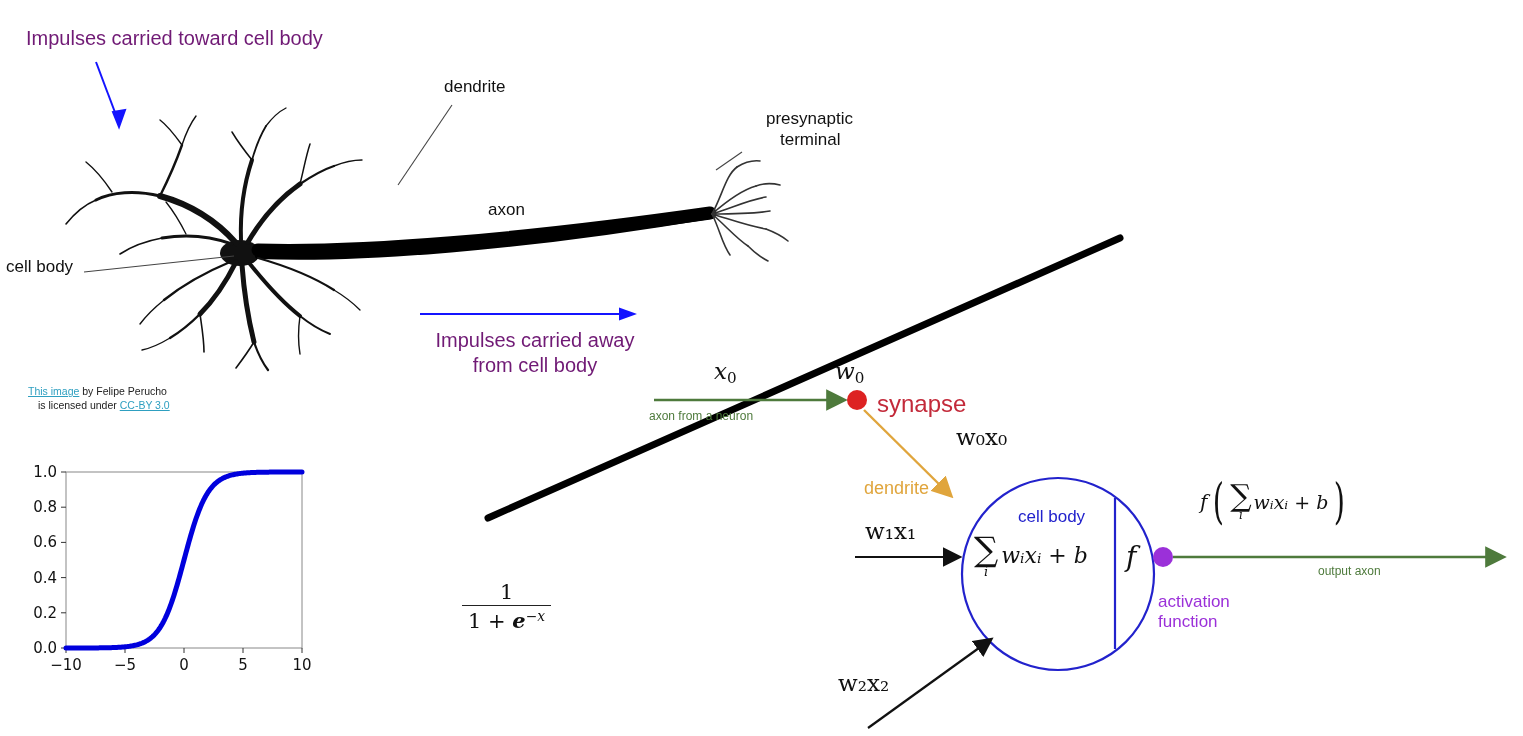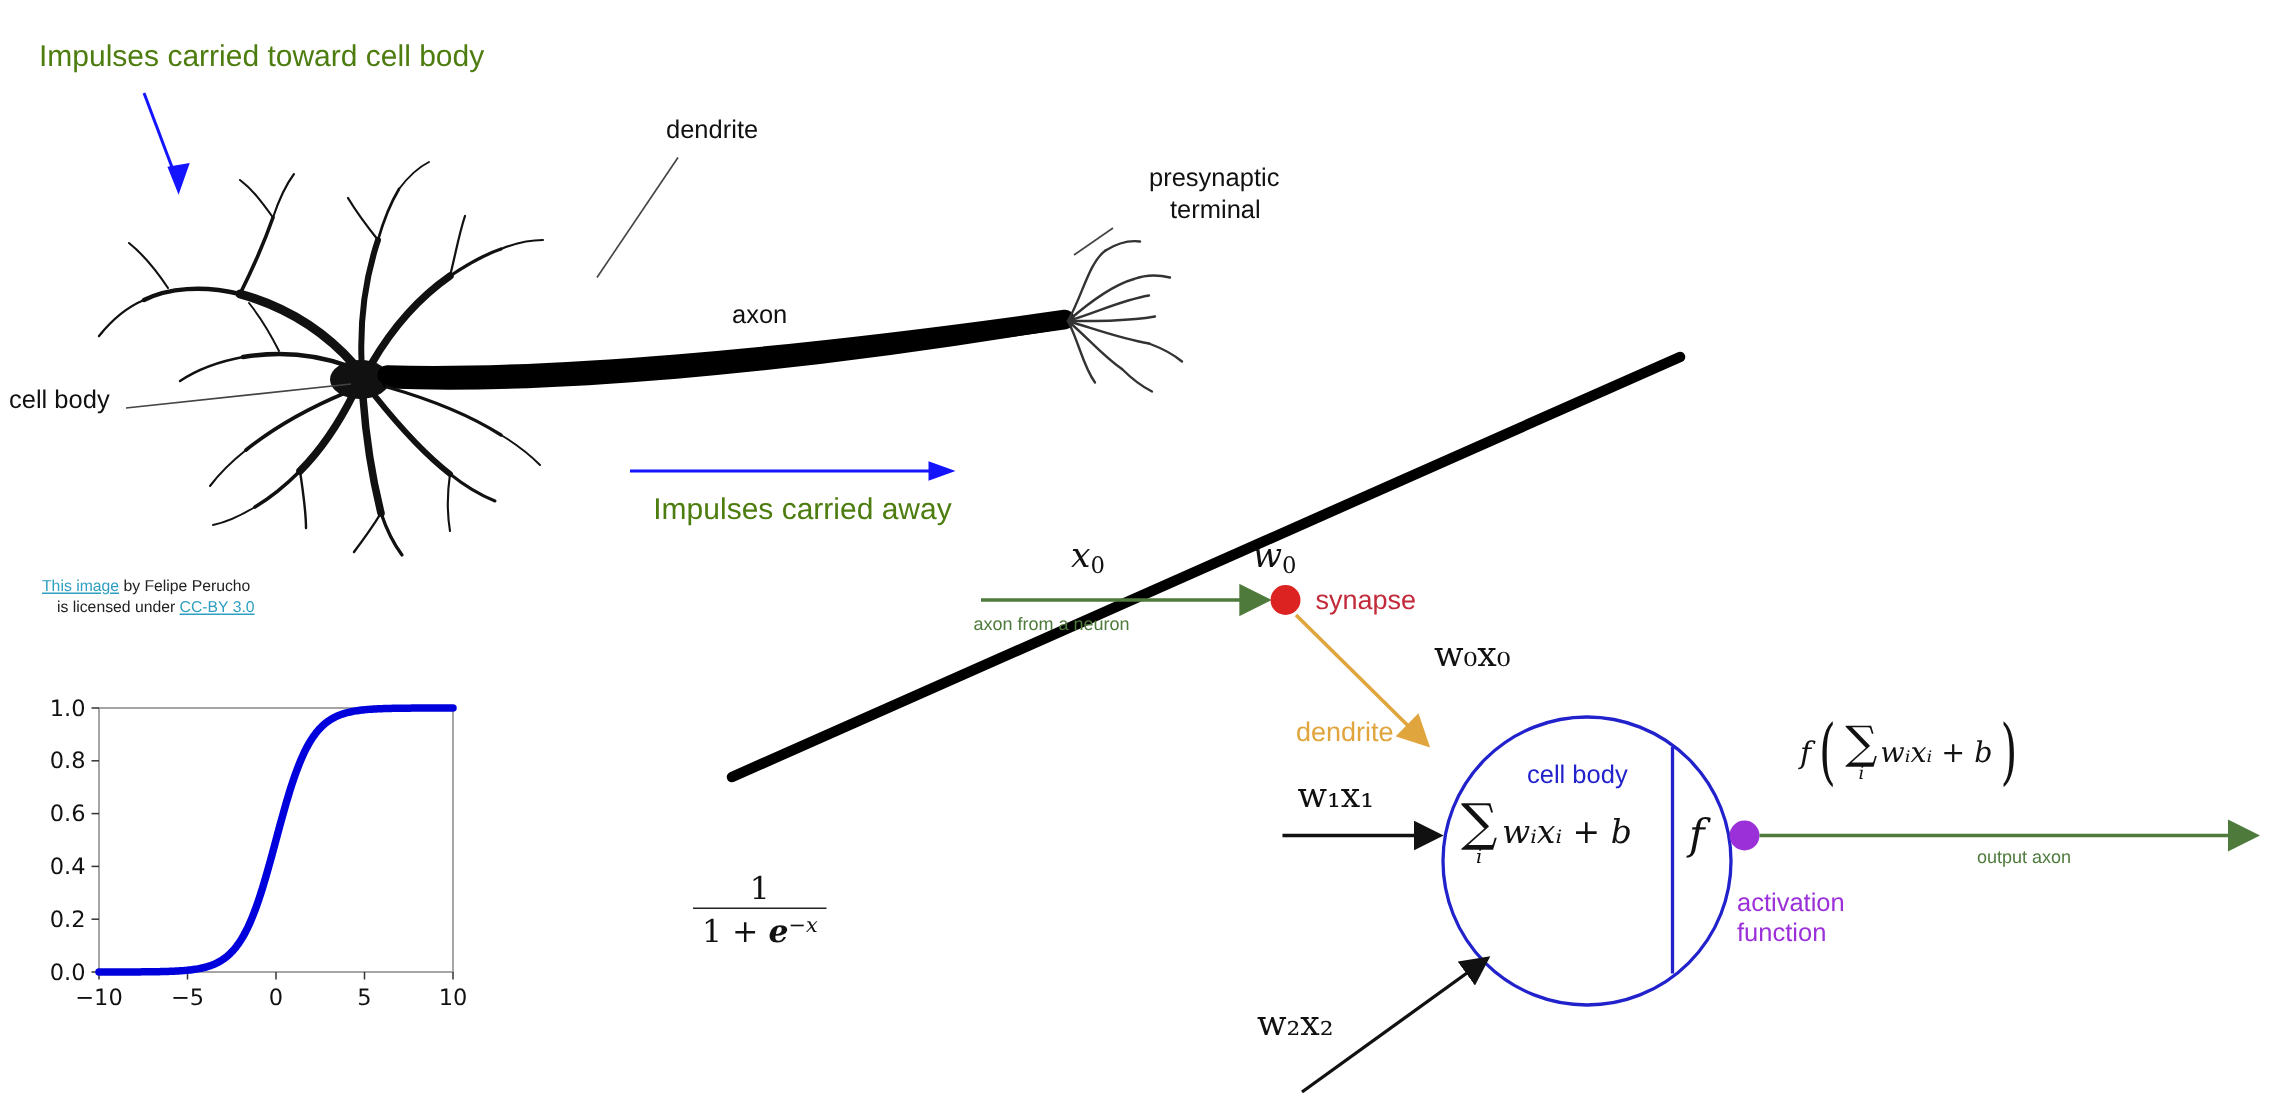--- a/index.html
+++ b/index.html
@@ -5,21 +5,21 @@
   html, body { margin:0; padding:0; }
   body {
     width:1523px; height:736px;
     background:#ffffff;
     font-family:"Liberation Sans", sans-serif;
     position:relative;
     overflow:hidden;
   }
   .abs { position:absolute; }
   .blue-label {
-    color:#4d7c0f;
+    color:#701a75;
     font-size:20px;
     line-height:1.25;
     white-space:nowrap;
   }
   .black-label {
     color:#111111;
     font-size:17px;
     line-height:1.25;
     white-space:nowrap;
   }
@@ -159,20 +159,21 @@
 
 <div class="abs" style="left:380px; top:300px;">
   <svg width="310" height="26" viewBox="0 0 310 26">
     <g stroke="#1414ff" stroke-width="2" fill="#1414ff">
       <line x1="40" y1="14" x2="246" y2="14"></line>
       <path d="M254 14 L 240 9 L 240 19 Z"></path>
     </g>
   </svg>
   <div class="blue-label" style="text-align:center; width:310px; margin-top:2px;">
     <div>Impulses carried away</div>
+    <div>from cell body</div>
   </div>
 </div>
 
 <div class="abs attrib" style="left:28px; top:384px;">
   <div>
     <a href="#">This image</a><span> by Felipe Perucho</span>
   </div>
   <div style="margin-left:10px;text-align:center;">
     <span>is licensed under </span><a href="#">CC-BY 3.0</a>
   </div>
@@ -264,21 +265,21 @@
   <div class="abs nd-math math" style="left:74px; top:6px;">
     <span class="mi">x</span><span class="sub">0</span>
   </div>
 
   <div class="abs nd-math math" style="left:195px; top:6px;">
     <span class="mi">w</span><span class="sub">0</span>
   </div>
 
   <div class="abs nd-text c-green" style="left:9px; top:57px;">axon from a neuron</div>
 
-  <div class="abs nd-text c-redlbl" style="left:237px; top:38px; font-size:18px;text-align:center;">synapse</div>
+  <div class="abs nd-text c-redlbl" style="left:237px; top:38px; font-size:24px;text-align:center;">synapse</div>
 
   <div class="abs nd-math math" style="left:316px; top:72px;">w₀x₀</div>
 
   <div class="abs nd-text c-orange" style="left:224px; top:126px; font-size:18px;">dendrite</div>
 
   <div class="abs nd-text c-blue" style="left:378px; top:155px; font-size:17px;">cell body</div>
 
   <div class="abs nd-math math" style="left:225px; top:166px;">w₁x₁</div>
 
   <div class="abs nd-math math" style="left:198px; top:318px;">w₂x₂</div>

